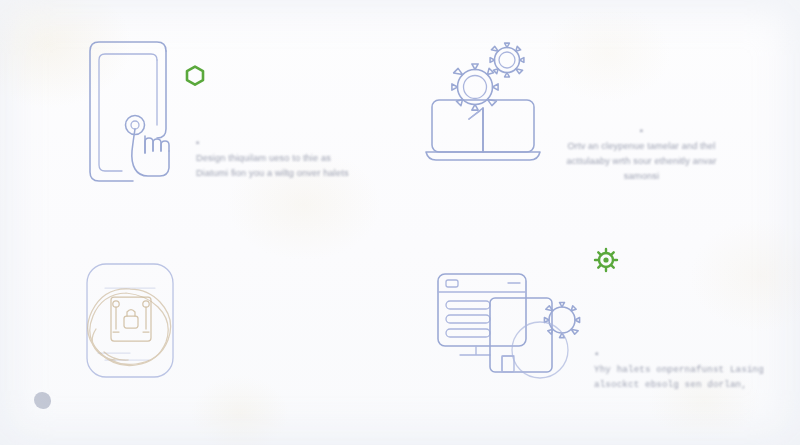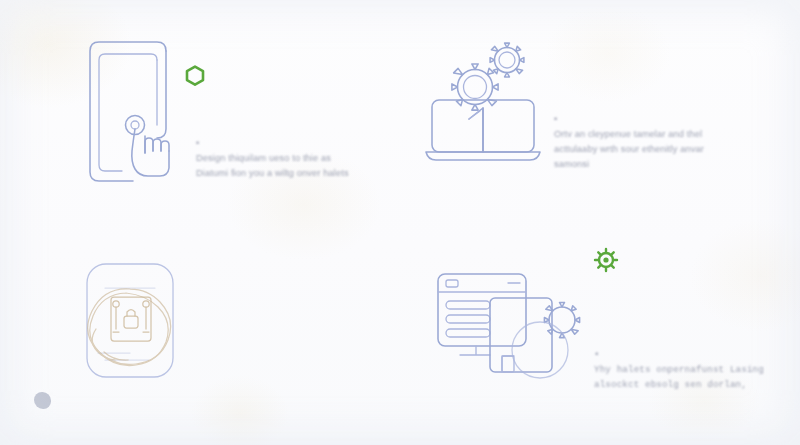--- a/index.html
+++ b/index.html
@@ -133,21 +133,21 @@
           <rect class="ln" x="9" y="70" width="102" height="52" rx="7"></rect>
 
           <path class="ln" d="M3 122 h114 q-2 8 -10 8 H13 q-8 0 -10 -8 Z"></path>
 
           <path class="ln" d="M46 89 l14 -11 v44"></path>
           <path class="ln" d="M60 78 l0 44"></path>
           <path class="ln-soft" d="M46 89 l11 -8"></path>
         </svg>
       </div>
 
-      <div class="txt" style="left:146px;top:97px;width:175px;">
+      <div class="txt" style="left:146px;top:109px;width:175px;text-align:center;">
         <span class="bullet">•</span>
         <span>Ortv an cleypenue tamelar and thel acttulaaby wrth sour ethenitly anvar samonsi</span>
       </div>
     </div>
 
     <div class="cell">
 
       <div class="icon-wrap blurwrap" style="left:78px;top:37px;">
         <svg width="130" height="125" viewBox="0 0 130 125">
 

